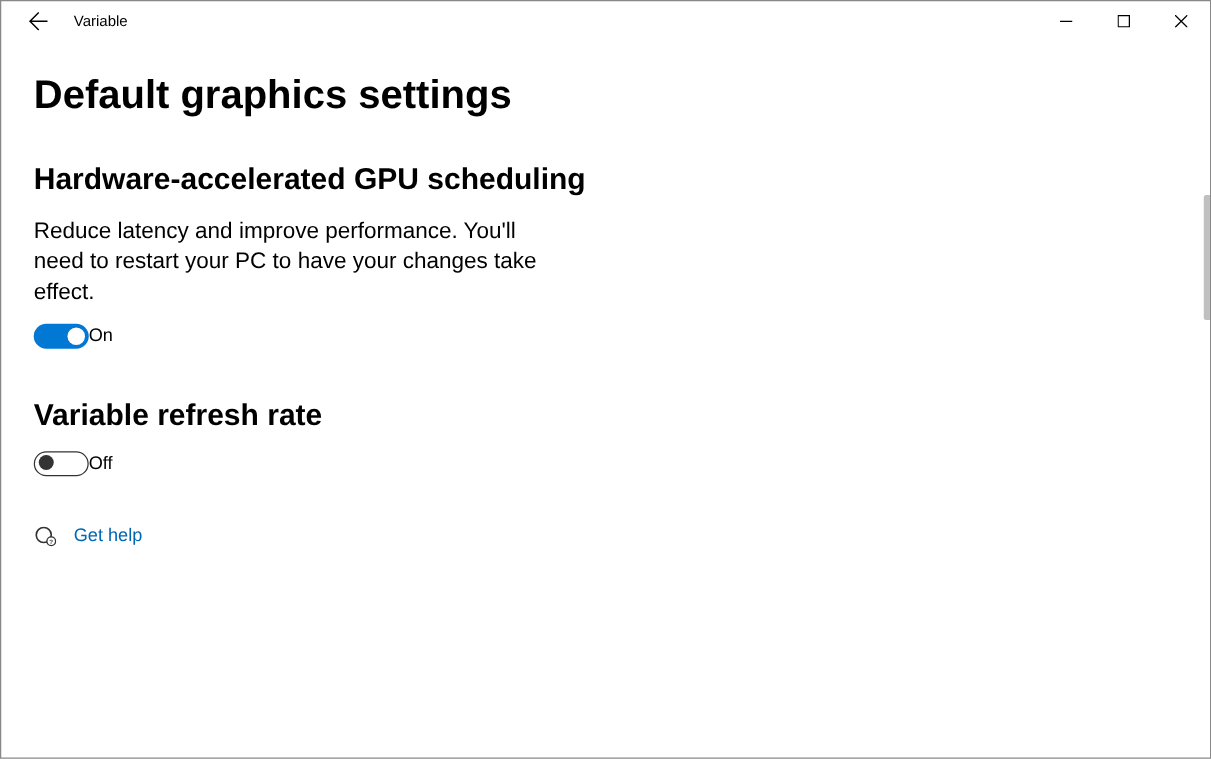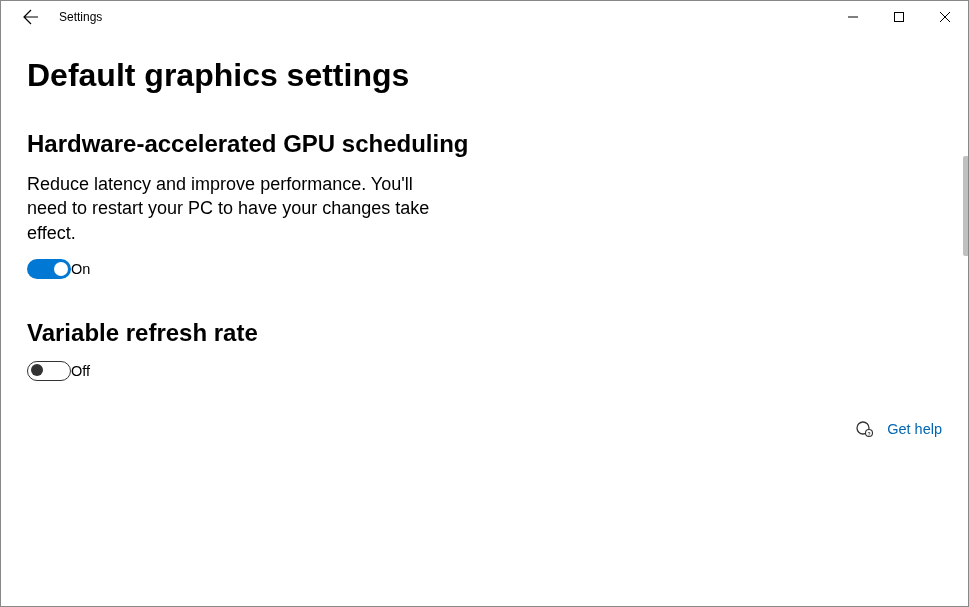--- a/index.html
+++ b/index.html
@@ -121,21 +121,21 @@
       height: 12px;
       background: #333;
       border-radius: 50%;
     }
     .toggle-label {
       font-size: 14.5px;
       color: #000;
     }
     .links {
       display: flex;
-      flex-direction: column;
+      flex-direction: row;
       gap: 24px;
       margin-top: 6px;
       align-items: flex-end;
     }
     .link-row {
       display: flex;
       align-items: center;
       gap: 14px;
     }
     .link-icon {
@@ -160,21 +160,21 @@
   </style>
 </head>
 <body>
 
 <div class="titlebar">
   <div class="back-btn">
     <svg viewBox="0 0 16 16">
       <path d="M8 1 L1 8 L8 15 M1 8 L15 8" stroke="#000" stroke-width="1.2" fill="none"></path>
     </svg>
   </div>
-  <span class="app-title">Settings</span>
+  <span class="app-title">Variable</span>
   <div class="window-controls">
     <div class="win-ctrl">
       <svg viewBox="0 0 10 10">
           <line x1="0" y1="5" x2="10" y2="5"></line>
         </svg>
     </div>
     <div class="win-ctrl">
       <svg viewBox="0 0 10 10">
           <rect x="0.5" y="0.5" width="9" height="9"></rect>
         </svg>

